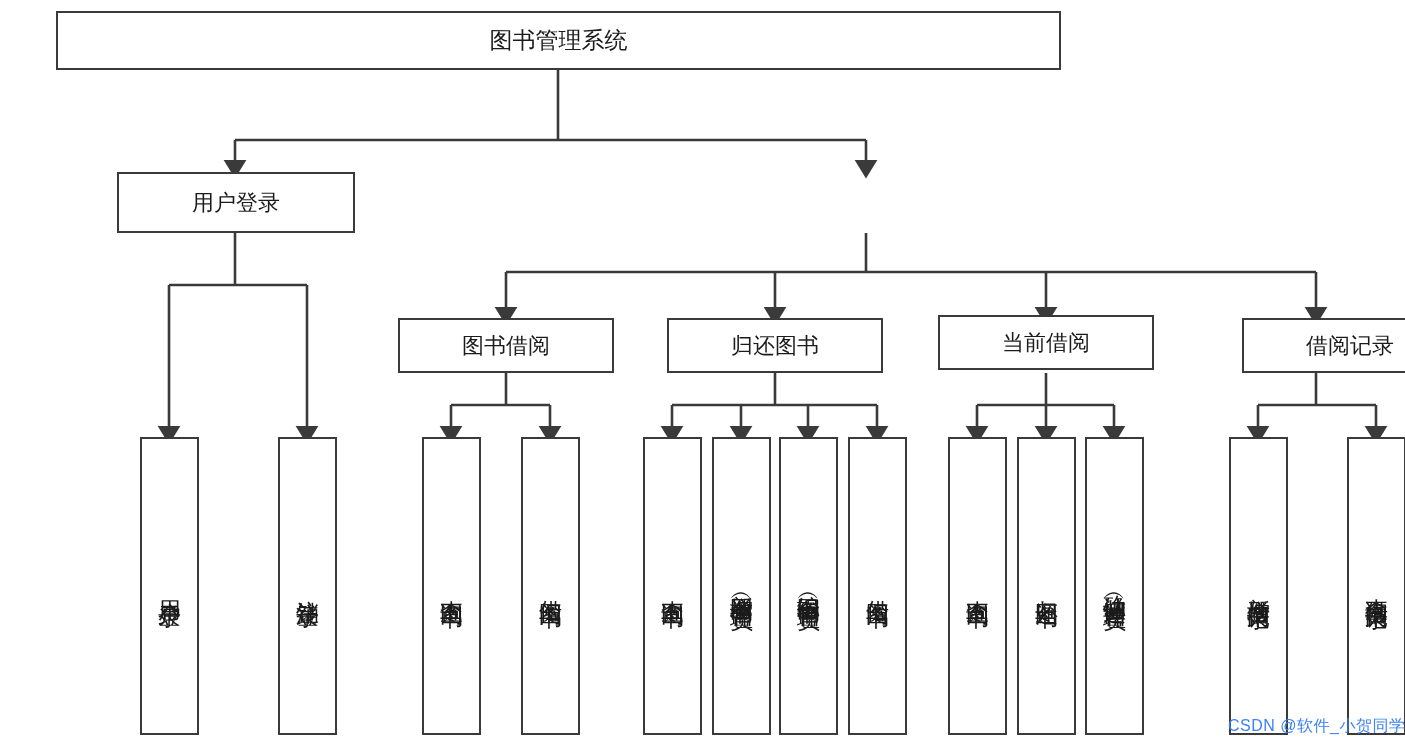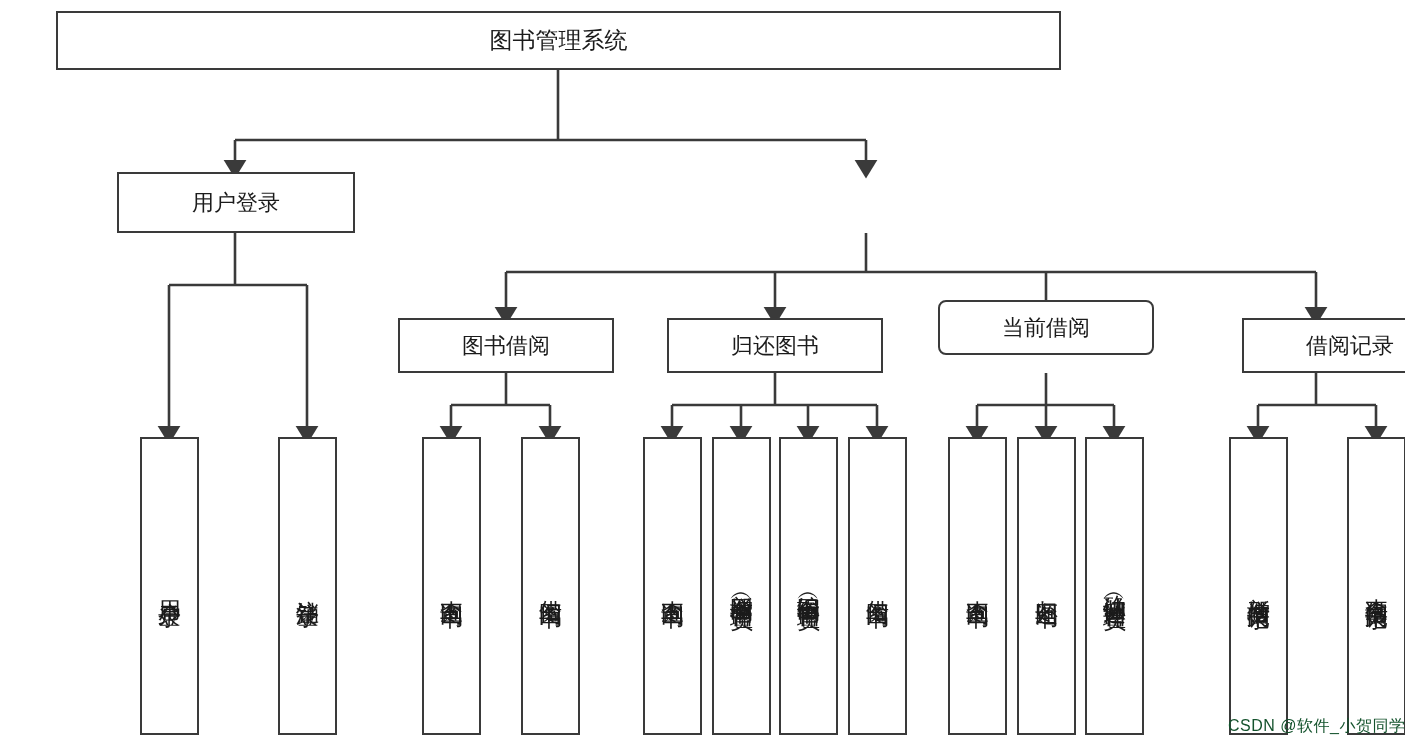--- a/index.html
+++ b/index.html
@@ -42,21 +42,21 @@
     text-orientation:upright;
     font-size:23px;
     letter-spacing:2px;
     line-height:1;
     white-space:normal;
   }
   .watermark{
     position:absolute;
     left:1192px;top:716px;
     font-size:16px;
-    color:#14532d;
+    color:#3b82f6;
     letter-spacing:0.5px;
     z-index:3;
     white-space:nowrap;
     pointer-events:none;
   }
 </style>
 </head>
 <body>
 
 <div id="stage">
@@ -118,21 +118,21 @@
   <div class="node h" style="left:81px;top:172px;width:238px;height:61px;">
     <span class="lbl">用户登录</span>
   </div>
 
   <div class="node h" style="left:362px;top:318px;width:216px;height:55px;">
     <span class="lbl">图书借阅</span>
   </div>
   <div class="node h" style="left:631px;top:318px;width:216px;height:55px;">
     <span class="lbl">归还图书</span>
   </div>
-  <div class="node h" style="left:902px;top:300px;width:216px;height:55px;border-radius:8px;">
+  <div class="node h" style="left:902px;top:315px;width:216px;height:55px;">
     <span class="lbl">当前借阅</span>
   </div>
   <div class="node h" style="left:1206px;top:318px;width:216px;height:55px;">
     <span class="lbl">借阅记录</span>
   </div>
 
   <div class="node v" style="left:104px;top:437px;width:59px;height:298px;">
     <span class="lbl">用户登录</span>
   </div>
   <div class="node v" style="left:242px;top:437px;width:59px;height:298px;">

